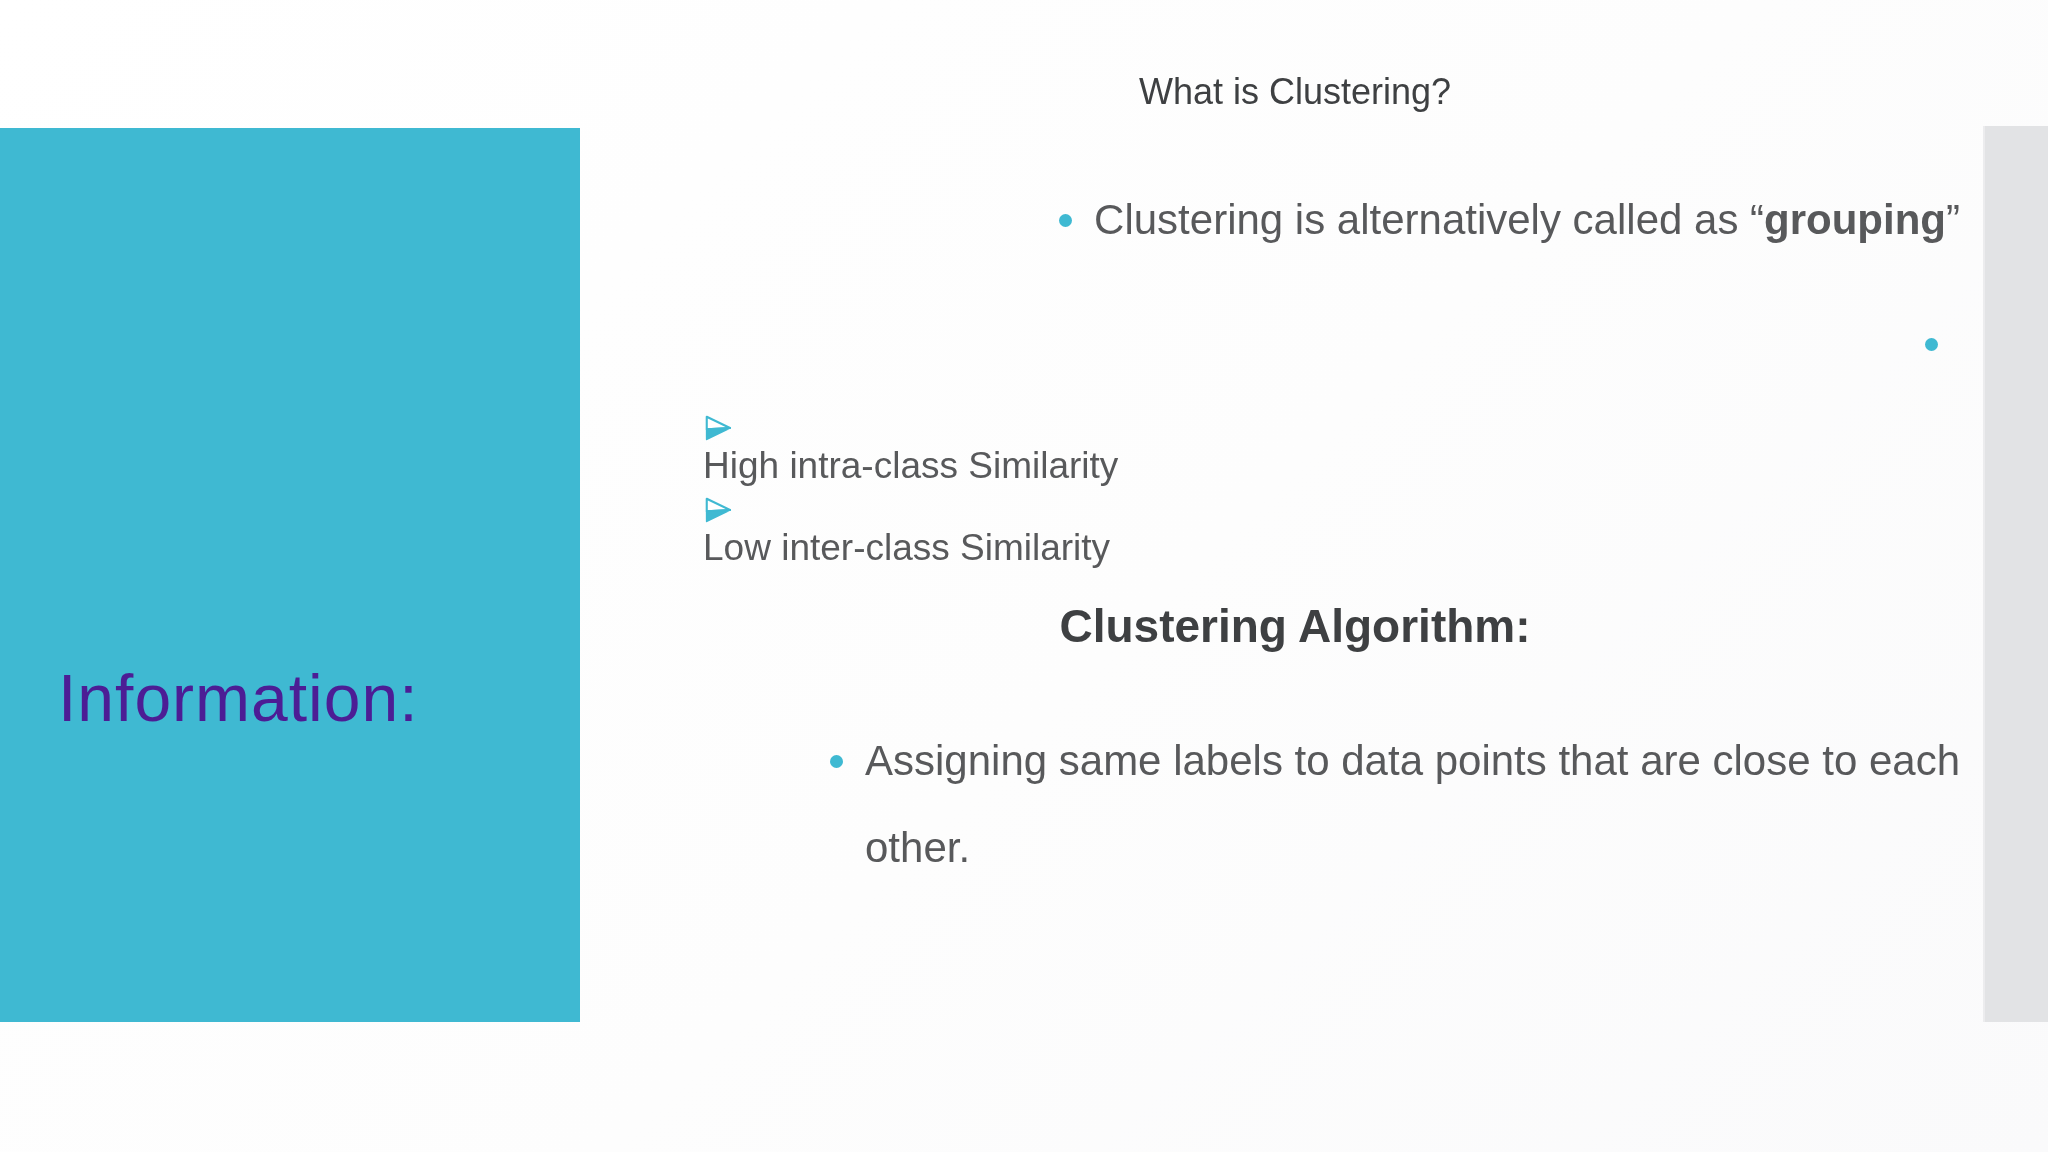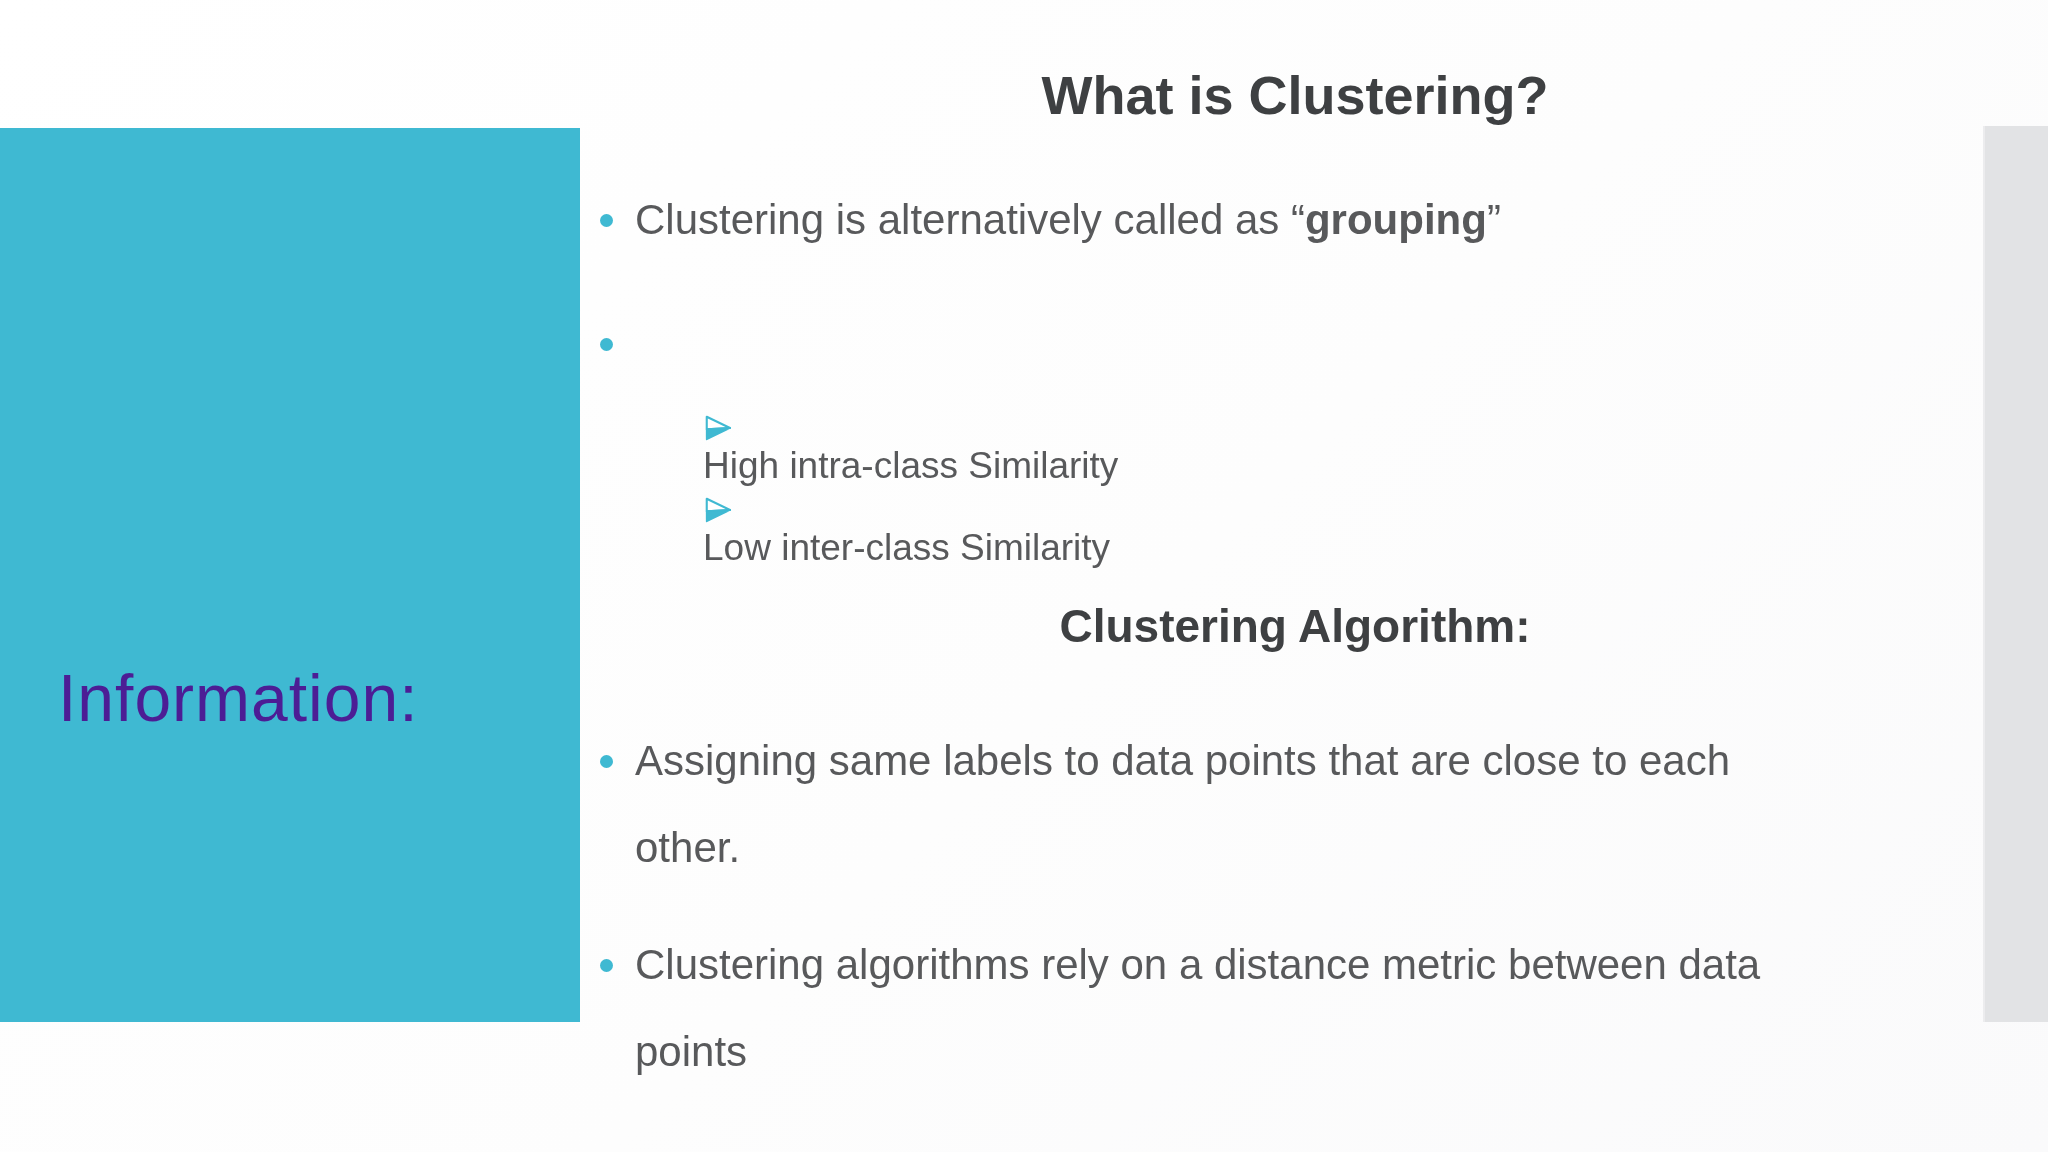--- a/index.html
+++ b/index.html
@@ -39,43 +39,44 @@
     border-left: 2px solid #ececee;
   }
   
   .content {
     position: absolute;
     left: 580px; top: 0;
     width: 1430px; height: 1152px;
   }
   .slide-title {
     position: absolute;
-    left: 0; top: 64px;
+    left: 0; top: 71px;
     width: 100%;
     text-align: center;
-    font-size: 54px;
-    font-weight: 700;
+    font-size: 36px;
+    font-weight: 400;
     color: #3E4042;
   }
   .section-heading {
     position: absolute;
     left: 0; top: 599px;
     width: 100%;
     text-align: center;
     font-size: 46px;
     font-weight: 700;
     color: #3E4042;
   }
   .bullet {
     position: absolute;
     display: flex;
     align-items: flex-start;
     color: #58595B;
     font-size: 42px;
     line-height: 52px;
+    justify-content: flex-end;
   }
   .bullet .dot {
     flex: 0 0 auto;
     width: 13px; height: 13px;
     border-radius: 50%;
     background: #3FB9D2;
     margin: 20px 22px 0 0;
   }
   .bullet .txt { white-space: pre-line; }
   .bullet.multiline { line-height: 87px; }
@@ -146,20 +147,15 @@
     </div>
 
     <div class="section-heading">Clustering Algorithm:</div>
 
     <div class="bullet multiline b3">
       <span class="dot"></span>
       <span class="txt">Assigning same labels to data points that are close to each
 other.</span>
     </div>
 
-    <div class="bullet multiline b4">
-      <span class="dot"></span>
-      <span class="txt">Clustering algorithms rely on a distance metric between data
-points</span>
-    </div>
 
   </div>
 </div>
 
 </body></html>

